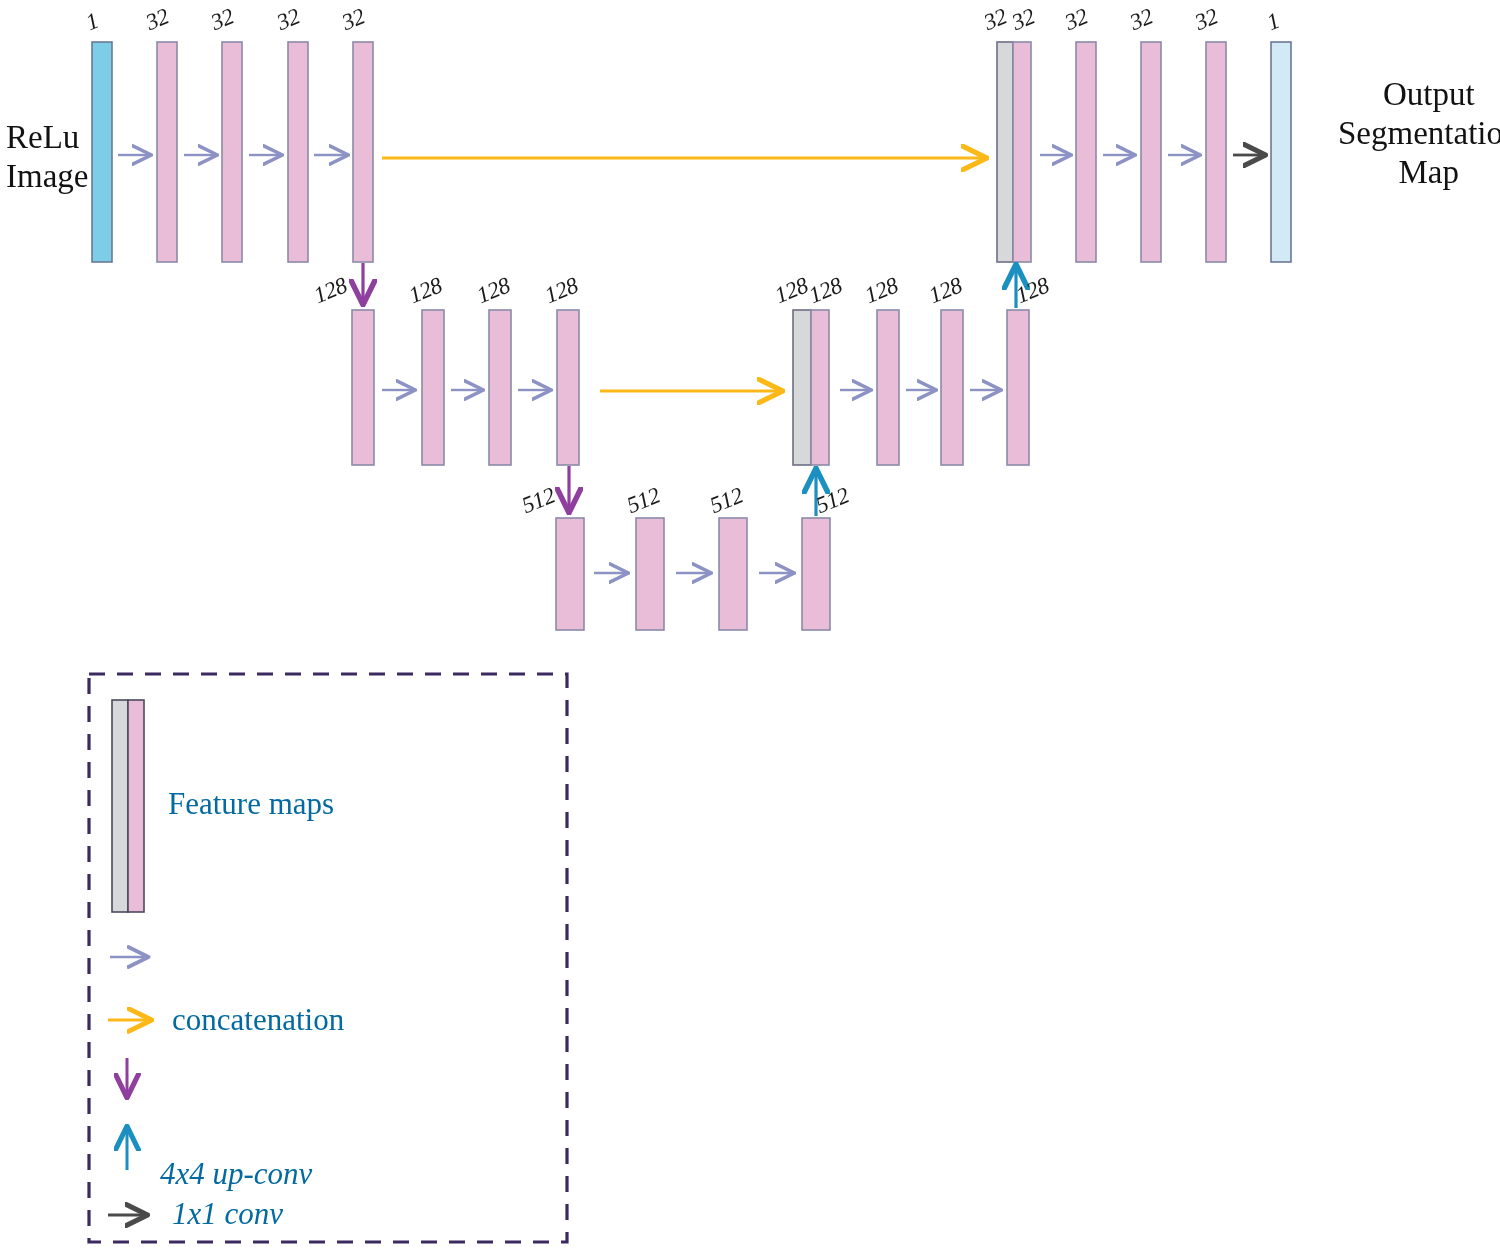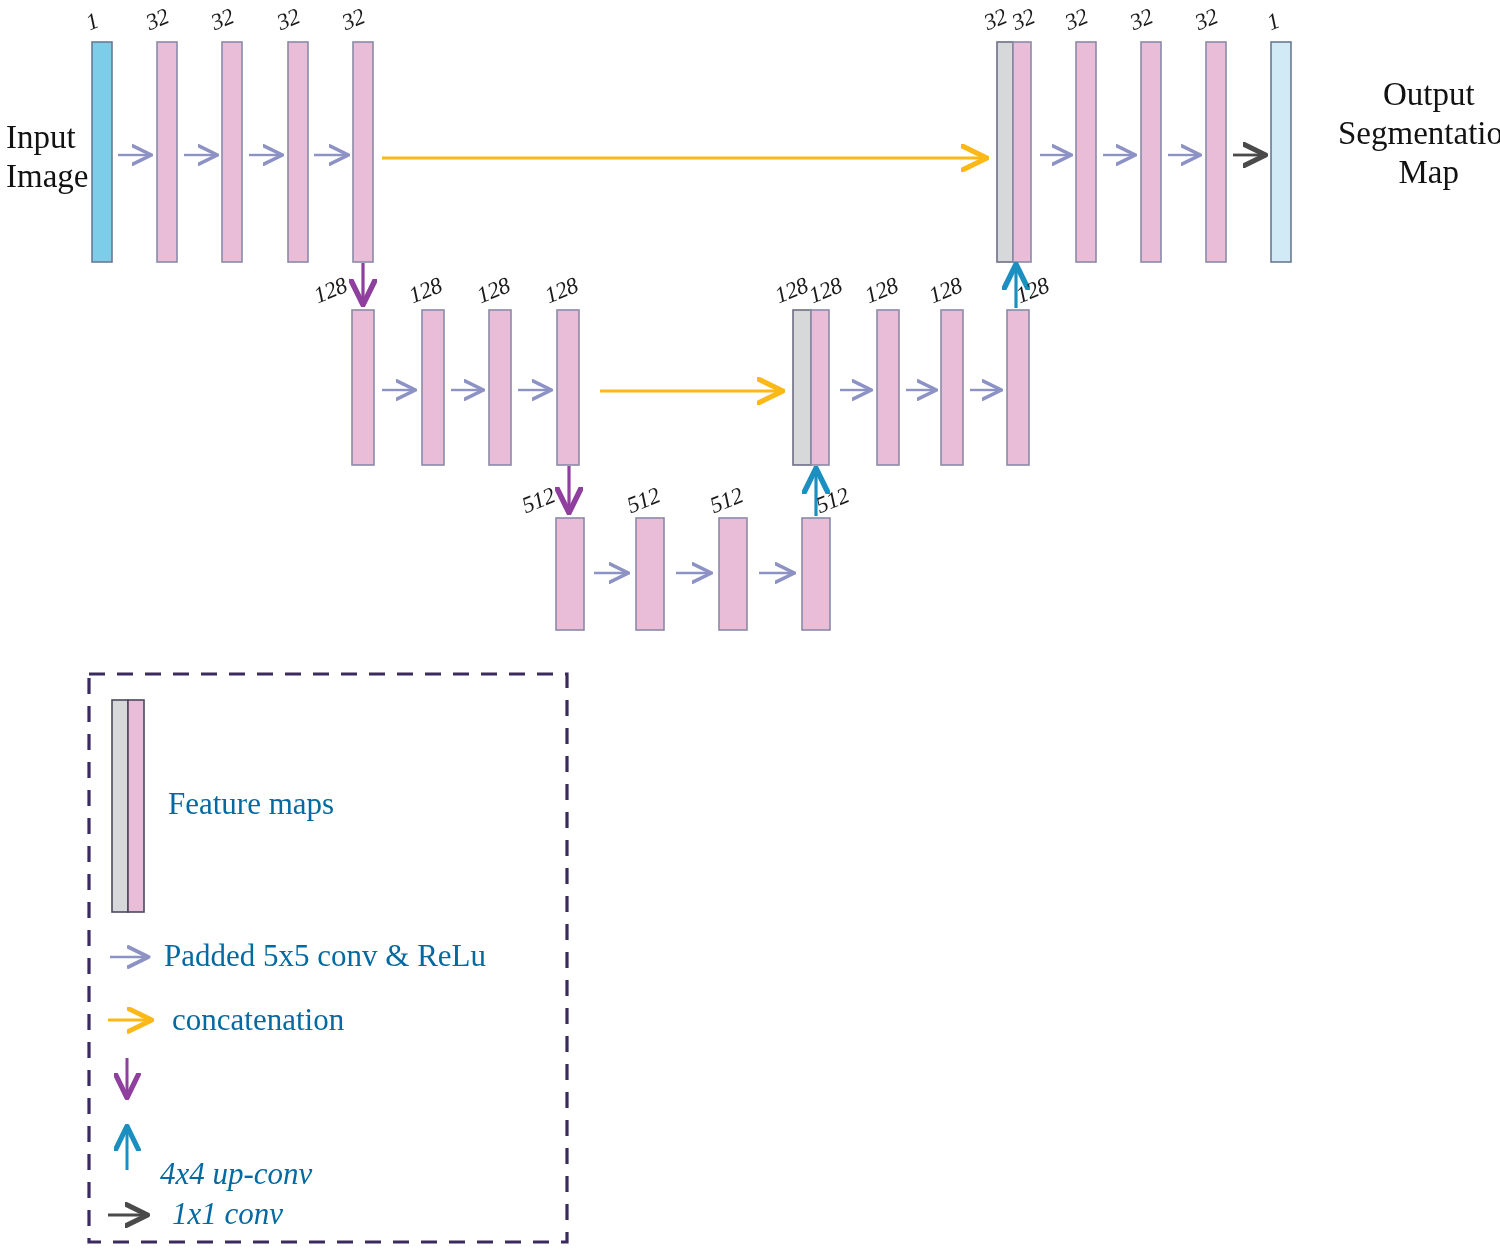--- a/index.html
+++ b/index.html
@@ -201,33 +201,32 @@
   <span class="blk-label" style="left:871px; top:283px;">128</span>
   <span class="blk-label" style="left:935px; top:283px;">128</span>
   <span class="blk-label" style="left:1022px; top:283px;">128</span>
 
   <span class="blk-label" style="left:528px; top:493px;">512</span>
   <span class="blk-label" style="left:633px; top:493px;">512</span>
   <span class="blk-label" style="left:716px; top:493px;">512</span>
   <span class="blk-label" style="left:822px; top:493px;">512</span>
 
   <div class="side-text" style="left:6px; top:118px;">
-    <div>Input</div>
+    <div>ReLu</div>
     <div>Image</div>
   </div>
 
   <div class="side-text" style="left:1338px; top:75px; text-align:center;">
     <div>Output</div>
     <div>Segmentation</div>
     <div>Map</div>
   </div>
 
   <span class="legend-text" style="left:168px; top:786px;">Feature maps</span>
 
-  <span class="legend-text" style="left:164px; top:938px;">Padded 5x5 conv &amp; ReLu</span>
 
   <span class="legend-text" style="left:172px; top:1002px;">concatenation</span>
 
 
   <span class="legend-text" style="left:160px; top:1156px;font-style:italic;">4x4 up-conv</span>
 
   <span class="legend-text" style="left:172px; top:1196px;font-style:italic;">1x1 conv</span>
 
 </div>
 

